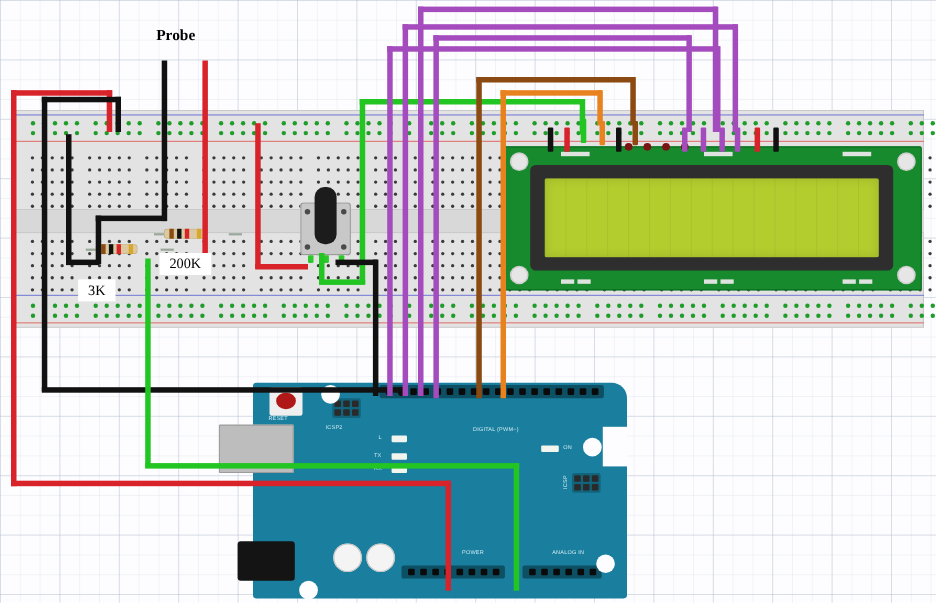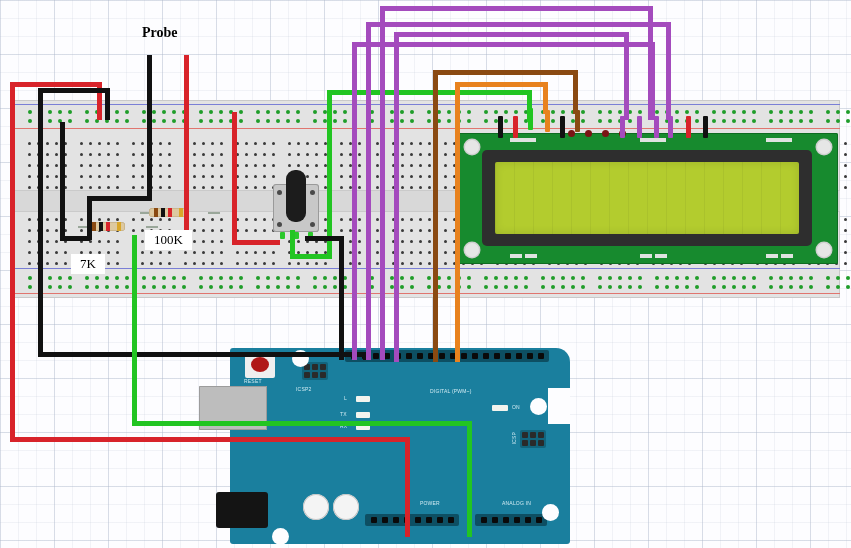--- a/index.html
+++ b/index.html
@@ -1871,16 +1871,16 @@
 
   <div class="w wv abs" style="left:380px;top:6px;height:354px;background:#a44bbd;"></div>
   <div class="w wh abs" style="left:380px;top:6px;width:272px;background:#a44bbd;"></div>
   <div class="w wv abs" style="left:648px;top:6px;height:114px;background:#a44bbd;"></div>
 
   <div class="w wv abs" style="left:394px;top:32px;height:330px;background:#a44bbd;"></div>
   <div class="w wh abs" style="left:394px;top:32px;width:234px;background:#a44bbd;"></div>
   <div class="w wv abs" style="left:624px;top:32px;height:88px;background:#a44bbd;"></div>
 
   <div class="probelabel abs" style="left:142px;top:25px;">Probe</div>
-  <div class="reslabel abs" style="left:72px;top:255px;">7K</div>
-  <div class="reslabel abs" style="left:146px;top:231px;">100K</div>
+  <div class="reslabel abs" style="left:72px;top:255px;">3K</div>
+  <div class="reslabel abs" style="left:146px;top:231px;">200K</div>
 
 </div>
 
 </body></html>

